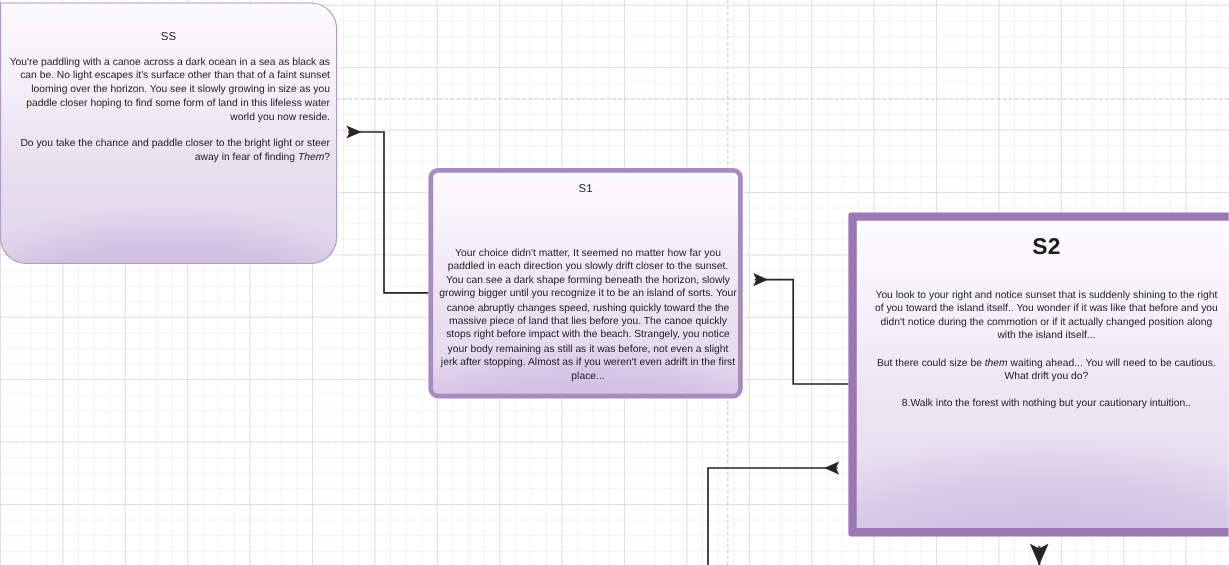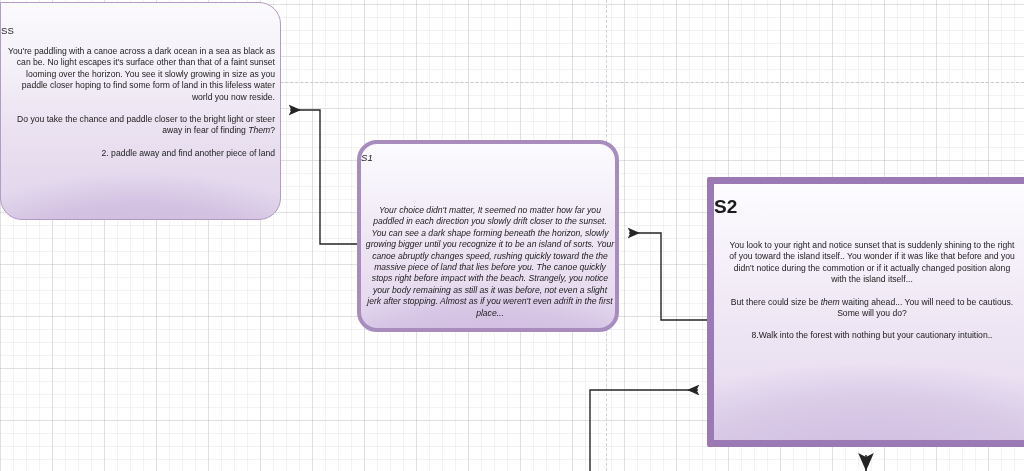--- a/index.html
+++ b/index.html
@@ -59,41 +59,40 @@
       linear-gradient(to bottom, #fbfafd 0%, #f4f0f8 30%, #e9e0f0 62%, #e0d4eb 100%);
     border-top-left-radius: 0px;
     box-shadow: 0 0 0 0 rgba(0,0,0,0);
     overflow: hidden;
   }
 
   .node-s1 {
     left: 357px; top: 140px;
     width: 262px; height: 192px;
     border: 4px solid #a88cbe;
-    border-radius: 20px;
+    border-radius: 8px;
     background:
       radial-gradient(120% 65% at 50% 118%, rgba(203,180,221,0.9) 0%, rgba(203,180,221,0.5) 45%, rgba(255,255,255,0) 66%),
       linear-gradient(to bottom, #fcfbfe 0%, #f6f2fa 24%, #ece3f2 58%, #e2d6ed 100%);
     overflow: hidden;
-    font-style: italic;
   }
 
   .node-s2 {
     left: 707px; top: 177px;
     width: 330px; height: 270px;
     border: 7px solid #9b79b4;
     border-radius: 2px;
     background:
       radial-gradient(125% 62% at 50% 112%, rgba(206,186,223,0.95) 0%, rgba(206,186,223,0.5) 46%, rgba(255,255,255,0) 68%),
       linear-gradient(to bottom, #fdfcfe 0%, #f7f3fb 22%, #eee6f4 55%, #e3d8ee 100%);
     overflow: hidden;
   }
 
   .node-title {
-    text-align: left;
+    text-align: center;
     font-weight: normal;
   }
   .node-ss .node-title { font-size: 9.5px; margin-top: 22px; letter-spacing: .2px; }
   .node-s1 .node-title { font-size: 9.5px; margin-top: 8px; letter-spacing: .2px; }
   .node-s2 .node-title { font-size: 19px; font-weight: bold; margin-top: 12px; letter-spacing: .2px; }
 
   .node-body {
     font-size: 8.6px;
     line-height: 11.4px;
   }
@@ -130,35 +129,34 @@
     <path d="M590,471 L590,390 L698,390" fill="none" stroke="#252525" stroke-width="1.4" marker-end="url(#arr)"></path>
 
     <path d="M866,471 L866,455" fill="none" stroke="#5b5b5b" stroke-width="2" marker-end="url(#arr)"></path>
   </svg>
 
   <div class="node node-ss">
     <div class="node-title">SS</div>
     <div class="node-body">
       <p class="para">You're paddling with a canoe across a dark ocean in a sea as black as can be. No light escapes it's surface other than that of a faint sunset looming over the horizon. You see it slowly growing in size as you paddle closer hoping to find some form of land in this lifeless water world you now reside.</p>
       <p class="para"><span>Do you take the chance and paddle closer to the bright light or steer away in fear of finding </span><em>Them</em><span>?</span></p>
-      <p class="choice">2. paddle away and find another piece of land</p>
     </div>
   </div>
 
   <div class="node node-s1">
     <div class="node-title">S1</div>
     <div class="node-body">
       <p class="para tight">Your choice didn't matter, It seemed no matter how far you paddled in each direction you slowly drift closer to the sunset. You can see a dark shape forming beneath the horizon, slowly growing bigger until you recognize it to be an island of sorts. Your canoe abruptly changes speed, rushing quickly toward the the massive piece of land that lies before you. The canoe quickly stops right before impact with the beach. Strangely, you notice your body remaining as still as it was before, not even a slight jerk after stopping. Almost as if  you weren't even adrift in the first place...</p>
 
     </div>
   </div>
 
   <div class="node node-s2">
     <div class="node-title">S2</div>
     <div class="node-body">
       <p class="para">You look to your right and notice sunset that is suddenly shining to the right of you toward the island itself.. You wonder if it was like that before and you didn't notice during the commotion or if it actually changed position along with the island itself...</p>
-      <p class="para"><span>But there could size be </span><em>them</em><span> waiting ahead... You will need to be cautious. Some will you do?</span></p>
+      <p class="para"><span>But there could size be </span><em>them</em><span> waiting ahead... You will need to be cautious. What drift you do?</span></p>
       <p class="choice">8.Walk into the forest with nothing but your cautionary intuition..</p>
 
     </div>
   </div>
 
 </div>
 
 </body></html>

